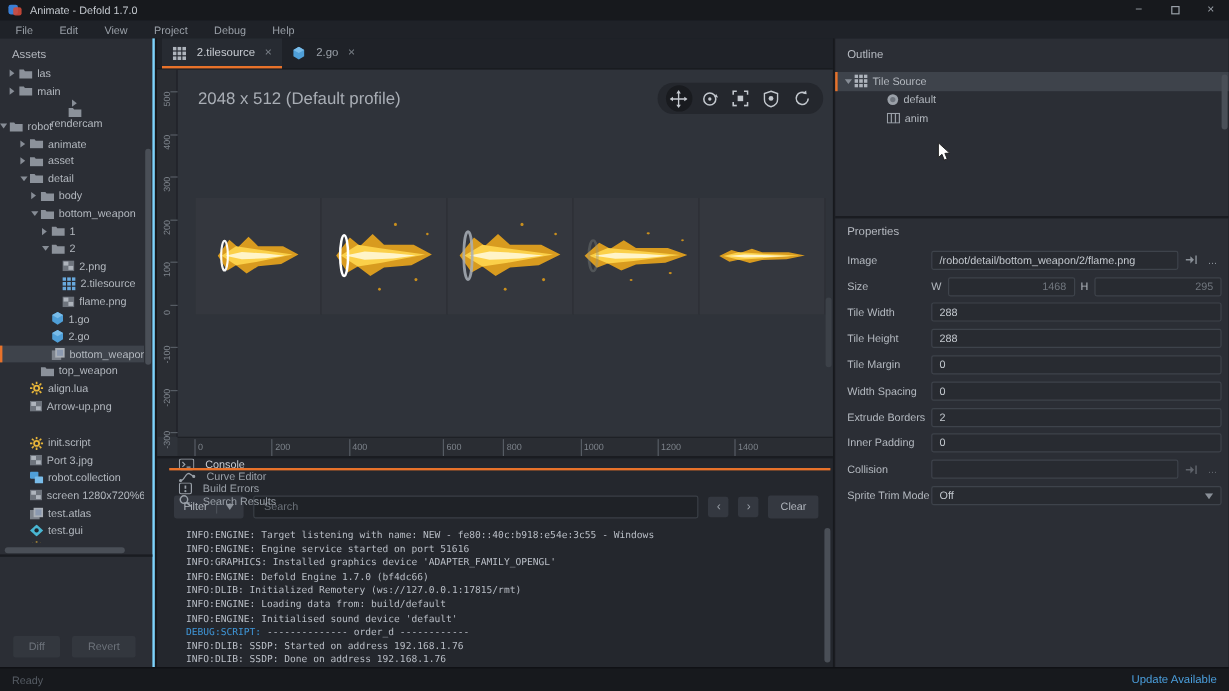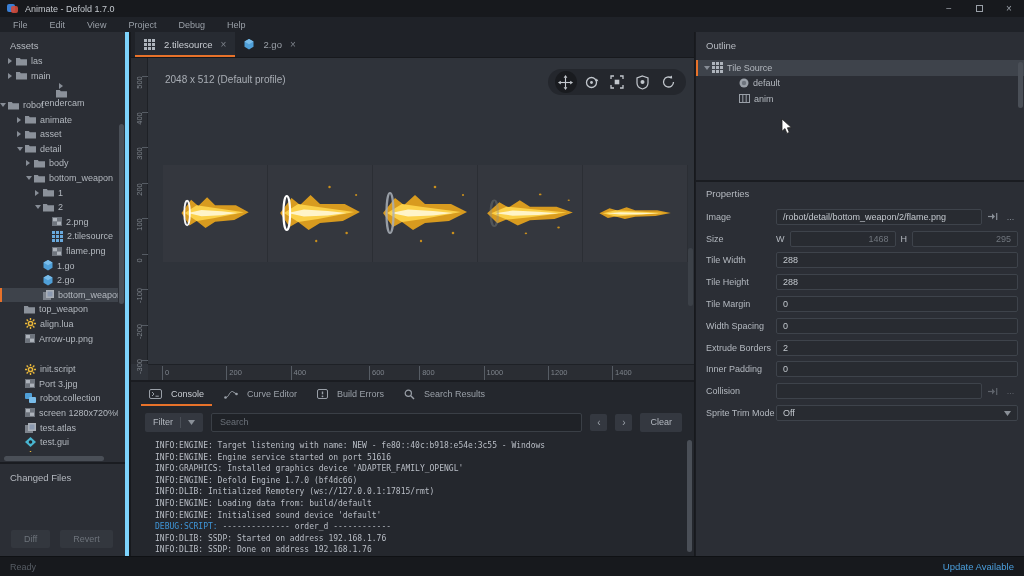--- a/index.html
+++ b/index.html
@@ -14,21 +14,21 @@
 .title { font-size:9px; color:#c3c8ce; }
 .winbtns { margin-left:auto; display:flex; height:100%; }
 .winbtn { width:30px; height:17px; display:flex; align-items:center; justify-content:center; color:#9aa0a8; font-size:10px; }
 .maxbox { width:7px; height:7px; border:1px solid #9aa0a8; display:inline-block; }
 
 
 .menubar { position:absolute; top:17px; left:0; right:0; height:15px; background:#1f2228; display:flex; align-items:center; padding-left:2px; }
 .menu-item { font-size:9px; color:#9aa0a8; padding:0 11px; }
 
 
-.left-panel { position:absolute; top:32px; left:0; width:129px; bottom:20px; background:#2b2e35; border-right:4px solid #7dd3fc; }
+.left-panel { position:absolute; top:32px; left:0; width:129px; bottom:20px; background:#2b2e35; border-right:2px solid #7dd3fc; }
 .panel-title { font-size:9.5px; color:#b6bac1; padding:8px 0 0 10px; }
 #asset-tree { position:absolute; top:22px; left:0; right:7px; height:398px; overflow:hidden; }
 .tree-row { height:14.6px; display:flex; align-items:center; font-size:9px; color:#b3b8bf; white-space:nowrap; position:relative; }
 .tree-row.selected { background:#3e434b; }
 .tree-row.selected::before { content:''; position:absolute; left:0; top:0; bottom:0; width:2px; background:#e8722a; }
 .arrow-box { width:8px; flex-shrink:0; display:flex; }
 .arr-right { width:0; height:0; border-left:4px solid #878d96; border-top:3.5px solid transparent; border-bottom:3.5px solid transparent; }
 .arr-down { width:0; height:0; border-top:4px solid #878d96; border-left:3.5px solid transparent; border-right:3.5px solid transparent; }
 .tree-icon { margin-right:4px; display:inline-flex; flex-shrink:0; align-items:center; }
 .vscroll-thumb { position:absolute; width:5px; border-radius:3px; background:#4a4f57; }
@@ -39,36 +39,36 @@
 
 
 .center { position:absolute; left:131px; top:32px; width:563px; bottom:20px; background:#24272d; }
 .tabbar { height:26px; background:#1f2228; display:flex; align-items:stretch; border-bottom:1px solid #17191d; padding-left:4px; }
 .tab { display:flex; align-items:center; gap:5px; padding:0 9px; font-size:9.5px; color:#9aa0a8; position:relative; }
 .tab.active { background:#272b32; color:#c9cdd3; }
 .tab.active::after { content:''; position:absolute; left:0; right:0; bottom:0; height:2px; background:#e8722a; }
 .tab .close { color:#7c828a; font-size:10px; margin-left:3px; }
 
 .canvas { position:absolute; top:26px; left:0; right:0; height:322px; background:#2f333a; overflow:hidden; }
-.canvas-label { position:absolute; left:34px; top:16px; font-size:10px; color:#a9aeb5;text-align:center; }
+.canvas-label { position:absolute; left:34px; top:16px; font-size:14px; color:#a9aeb5;text-align:center; }
 .vtoolbar { position:absolute; right:8px; top:11px; width:138px; height:26px; background:#24272d; border-radius:13px; display:flex; align-items:center; justify-content:space-around; padding:0 5px; }
 .vtool { width:22px; height:22px; border-radius:50%; display:flex; align-items:center; justify-content:center; }
 .vtool.active { background:#191b1f; }
 .v-ruler { position:absolute; left:0; top:0; width:17px; bottom:16px; background:#2a2d33; border-right:1px solid #1e2126; }
 .v-tick { position:absolute; left:0; width:17px; color:#7d838b; font-size:7.5px; }
 .v-tick span { display:block; transform:rotate(-90deg); transform-origin:center; width:17px; text-align:center; }
 .v-tick::before { content:''; position:absolute; top:-2px; right:0; width:6px; height:1px; background:#565c64; }
 .h-ruler { position:absolute; left:17px; right:0; bottom:0; height:16px; background:#2a2d33; border-top:1px solid #1e2126; }
 .h-tick { position:absolute; top:1px; font-size:7.5px; color:#7d838b; border-left:1px solid #565c64; padding-left:2px; height:15px; line-height:13px; }
 .strip { position:absolute; left:32px; top:107px; height:97px; width:525px; display:flex; }
 .tile { width:105px; height:97px; background:#34373e; border-right:1px solid #2b2e34; position:relative; overflow:hidden; }
 .canvas-scroll { position:absolute; right:1px; top:190px; width:5px; height:58px; background:#3c4148; border-radius:3px; }
 
 .console { position:absolute; left:0; right:0; top:348px; bottom:0; background:#24272d; border-top:2px solid #1a1c21; }
-.console-tabs { height:24px; display:flex; align-items:stretch; padding-left:8px; }
+.console-tabs { height:24px; display:flex; align-items:stretch; padding-left:8px;flex-direction:column; }
 .ctab { display:flex; align-items:center; gap:5px; padding:0 10px; font-size:9px; color:#9aa0a8; position:relative; }
 .ctab.active { color:#c9cdd3; }
 .ctab.active::after { content:''; position:absolute; left:2px; right:2px; bottom:0; height:2px; background:#e8722a; }
 .console-toolbar { height:32px; display:flex; align-items:center; padding:0 12px 0 14px; gap:8px; }
 .filter-btn { background:#343840; border-radius:2px; height:19px; display:flex; align-items:center; font-size:9px; color:#b3b8bf; padding:0 8px; gap:7px; flex-shrink:0; }
 .filter-sep { width:1px; height:11px; background:#4a4f57; }
 .search-input { flex:1; height:19px; background:#1f2227; border:1px solid #3a3f46; border-radius:2px; color:#c3c8ce; font-size:9px; padding:0 8px; outline:none; font-family:"Liberation Sans",sans-serif; }
 .search-input::placeholder { color:#6a7078; }
 .navbtn { width:17px; height:17px; background:#343840; border-radius:2px; color:#9aa0a8; display:flex; align-items:center; justify-content:center; font-size:10px; flex-shrink:0; }
 .clear-btn { background:#343840; border-radius:2px; height:19px; padding:0 10px; font-size:9px; color:#b3b8bf; display:flex; align-items:center; flex-shrink:0; }
@@ -315,21 +315,21 @@
         <span class="arrow-box"></span>
         <span class="tree-icon">
           <svg width="11" height="10" viewBox="0 0 11 10">
             <rect y="2" width="8" height="8" fill="#7d838c"></rect>
             <rect x="3" width="8" height="8" fill="#a9afb7"></rect>
             <rect x="4.5" y="1.5" width="5" height="5" fill="#8b99b0"></rect>
           </svg>
         </span>
         <span>bottom_weapon</span>
       </div>
-      <div class="tree-row" style="padding-left: 16px;">
+      <div class="tree-row" style="padding-left: 26px;">
         <span class="arrow-box"></span>
         <span class="tree-icon">
           <svg width="11" height="9" viewBox="0 0 11 9">
             <path d="M0 8.5V1h3.8l1 1.3H11v6.2z" fill="#8b919a"></path>
           </svg>
         </span>
         <span>top_weapon</span>
       </div>
       <div class="tree-row" style="padding-left: 17px; align-items: center;">
         <span class="arrow-box"></span>
@@ -449,21 +449,20 @@
               <line x1="3.1" y1="7.9" x2="1.6" y2="9.4"></line>
             </g>
           </svg>
         </span>
         <span>test.gui_script</span>
       </div>
     </div>
   <div class="vscroll-thumb" style="right:1px; top:92px; height:180px;"></div>
   <div class="hscroll-thumb" style="left:4px; top:424px; width:100px;"></div>
   <div class="changed">
-    <div class="panel-title">Changed Files</div>
     <div class="cf-btns">
       <span class="btn">Diff</span>
       <span class="btn">Revert</span>
     </div>
   </div>
 </div>
 
 <div class="center">
   <div class="tabbar" id="editor-tabs">
       <div class="tab active">

